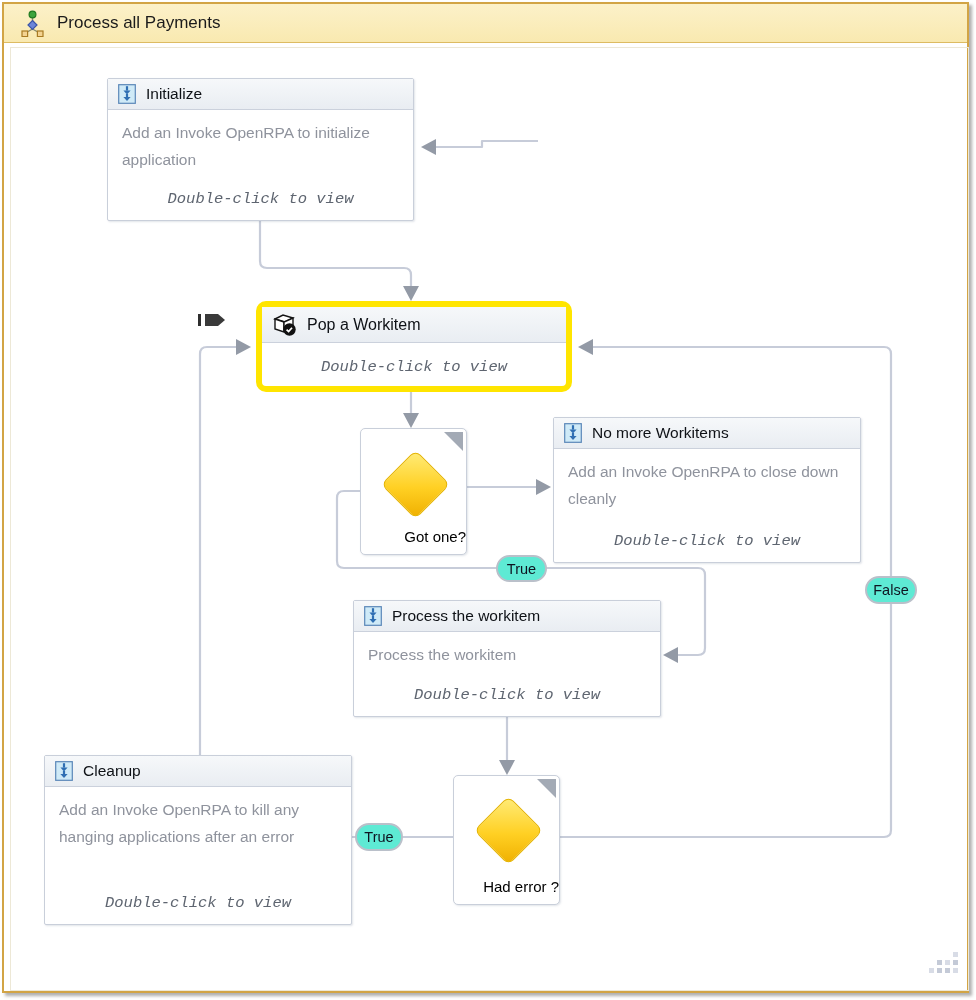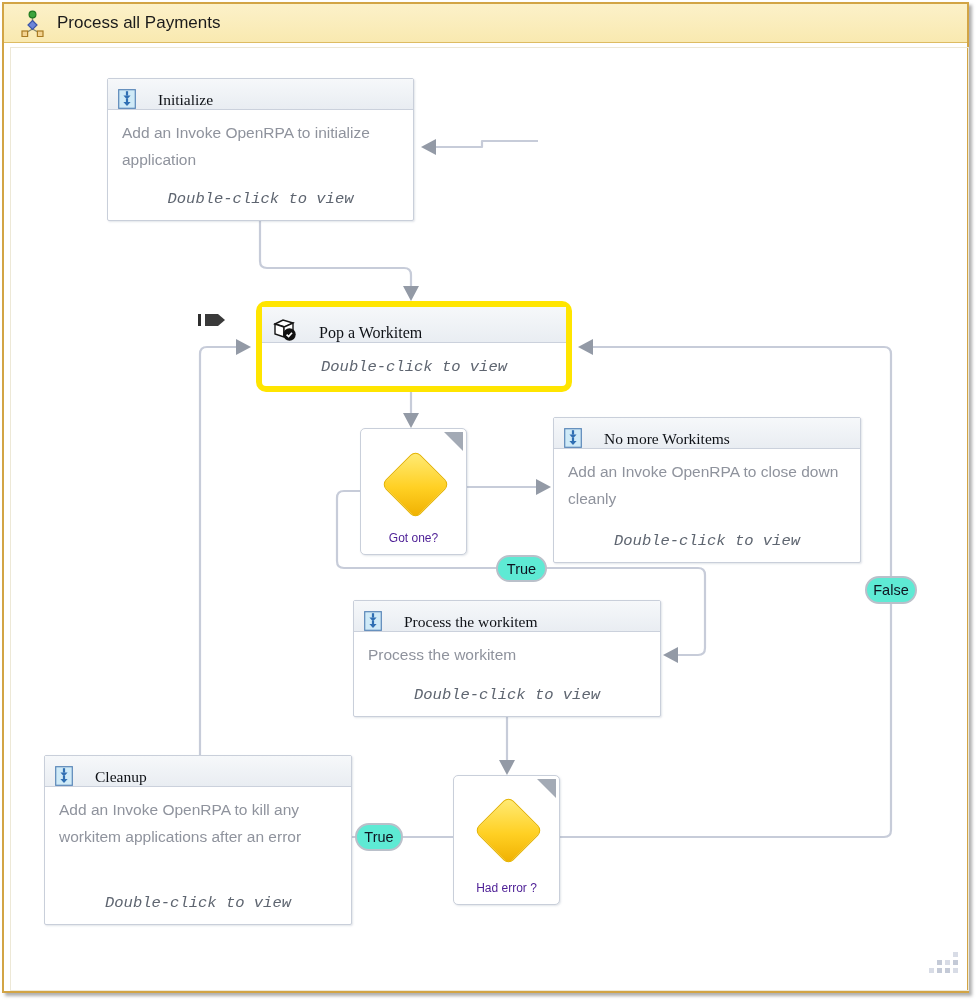--- a/index.html
+++ b/index.html
@@ -29,23 +29,23 @@
   svg.wires { position:absolute; left:0; top:0; }
   .wire { fill:none; stroke:#C7CCD9; stroke-width:2.2; stroke-linejoin:round; }
   .ahead { fill:#939AA6; stroke:none; }
   
   .abox {
     position:absolute; background:#fff; border:1px solid #C9CFDA;
     box-sizing:border-box; box-shadow:1px 1px 2px rgba(140,150,170,.25);
     border-radius:2px;
   }
   .hd {
-    height:30px; display:flex; align-items:flex-end; gap:22px;
+    height:30px; display:flex; align-items:center; gap:10px;
     padding:0 10px; background:linear-gradient(#F6F8FA,#E9EDF2);
-    border-bottom:1px solid #CBD1DC; font-size:15.5px; color:#0E1116;font-family:Liberation Serif, serif;
+    border-bottom:1px solid #CBD1DC; font-size:15.5px; color:#0E1116;
   }
   .bd { padding:9px 14px 0 14px; font-size:15.5px; color:#8F939D; line-height:27px; }
   .hint {
     position:absolute; left:0; right:0; bottom:12px; text-align:center;
     font-style:italic; font-size:15.5px; color:#5E6570;font-family:Liberation Mono, monospace;
   }
   
   .pop-outer {
     position:absolute; left:256px; top:301px; width:316px; height:91px;
     border:6px solid #FFE500; border-radius:10px; background:#fff; box-sizing:border-box;
@@ -55,22 +55,22 @@
   .dnode {
     position:absolute; background:#fff; border:1px solid #C9CFDA; border-radius:5px;
     box-sizing:border-box; box-shadow:1px 1px 2px rgba(140,150,170,.25);
   }
   .diamond {
     position:absolute; width:47px; height:47px; transform:rotate(45deg);
     background:linear-gradient(135deg,#FFEC79 0%,#FFD023 55%,#EFAF00 100%);
     border:1px solid #E5B400; border-radius:7px;
   }
   .dlabel {
-    position:absolute; left:0; right:0; bottom:9px; text-align:center;
-    font-size:12px; color:#4c1d95;
+    position:absolute; left:0; right:0; bottom:9px; text-align:right;
+    font-size:15px; color:#000000;
   }
   .corner { position:absolute; top:3px; right:3px; }
   
   .startnode {
     position:absolute; left:538px; top:90px; width:92px; height:113px;
     background:#fff; border:1px solid #C9CFDA; border-radius:5px; box-sizing:border-box;
     box-shadow:1px 1px 2px rgba(140,150,170,.25);
   }
   .startball {
     position:absolute; left:14px; top:12px; width:64px; height:64px; border-radius:50%;
@@ -217,21 +217,21 @@
     <div class="hd">
       <svg width="18" height="20" viewBox="0 0 18 20">
         <rect x="0.7" y="0.7" width="16.6" height="18.6" fill="#CFEAF7" stroke="#5A87B8" stroke-width="1.2"></rect>
         <path d="M9 2.2 V6.6" stroke="#2F6FB3" stroke-width="2.2"></path>
         <polygon points="5.4,6.6 12.6,6.6 9,10.6" fill="#2F6FB3"></polygon>
         <path d="M9 10 V13" stroke="#2F6FB3" stroke-width="2.2"></path>
         <polygon points="5.4,13 12.6,13 9,17" fill="#2F6FB3"></polygon>
       </svg>
       <span>Cleanup</span>
     </div>
-    <div class="bd">Add an Invoke OpenRPA to kill any workitem applications after an error</div>
+    <div class="bd">Add an Invoke OpenRPA to kill any hanging applications after an error</div>
     <div class="hint">Double-click to view</div>
   </div>
 
   <div class="dnode" style="left:453px; top:775px; width:107px; height:130px;">
     <svg class="corner" width="19" height="19">
       <polygon points="0,0 19,0 19,19" fill="#A3AAB5"></polygon>
     </svg>
     <div class="diamond" style="left:30px; top:30px;"></div>
     <div class="dlabel">Had error ?</div>
   </div>

